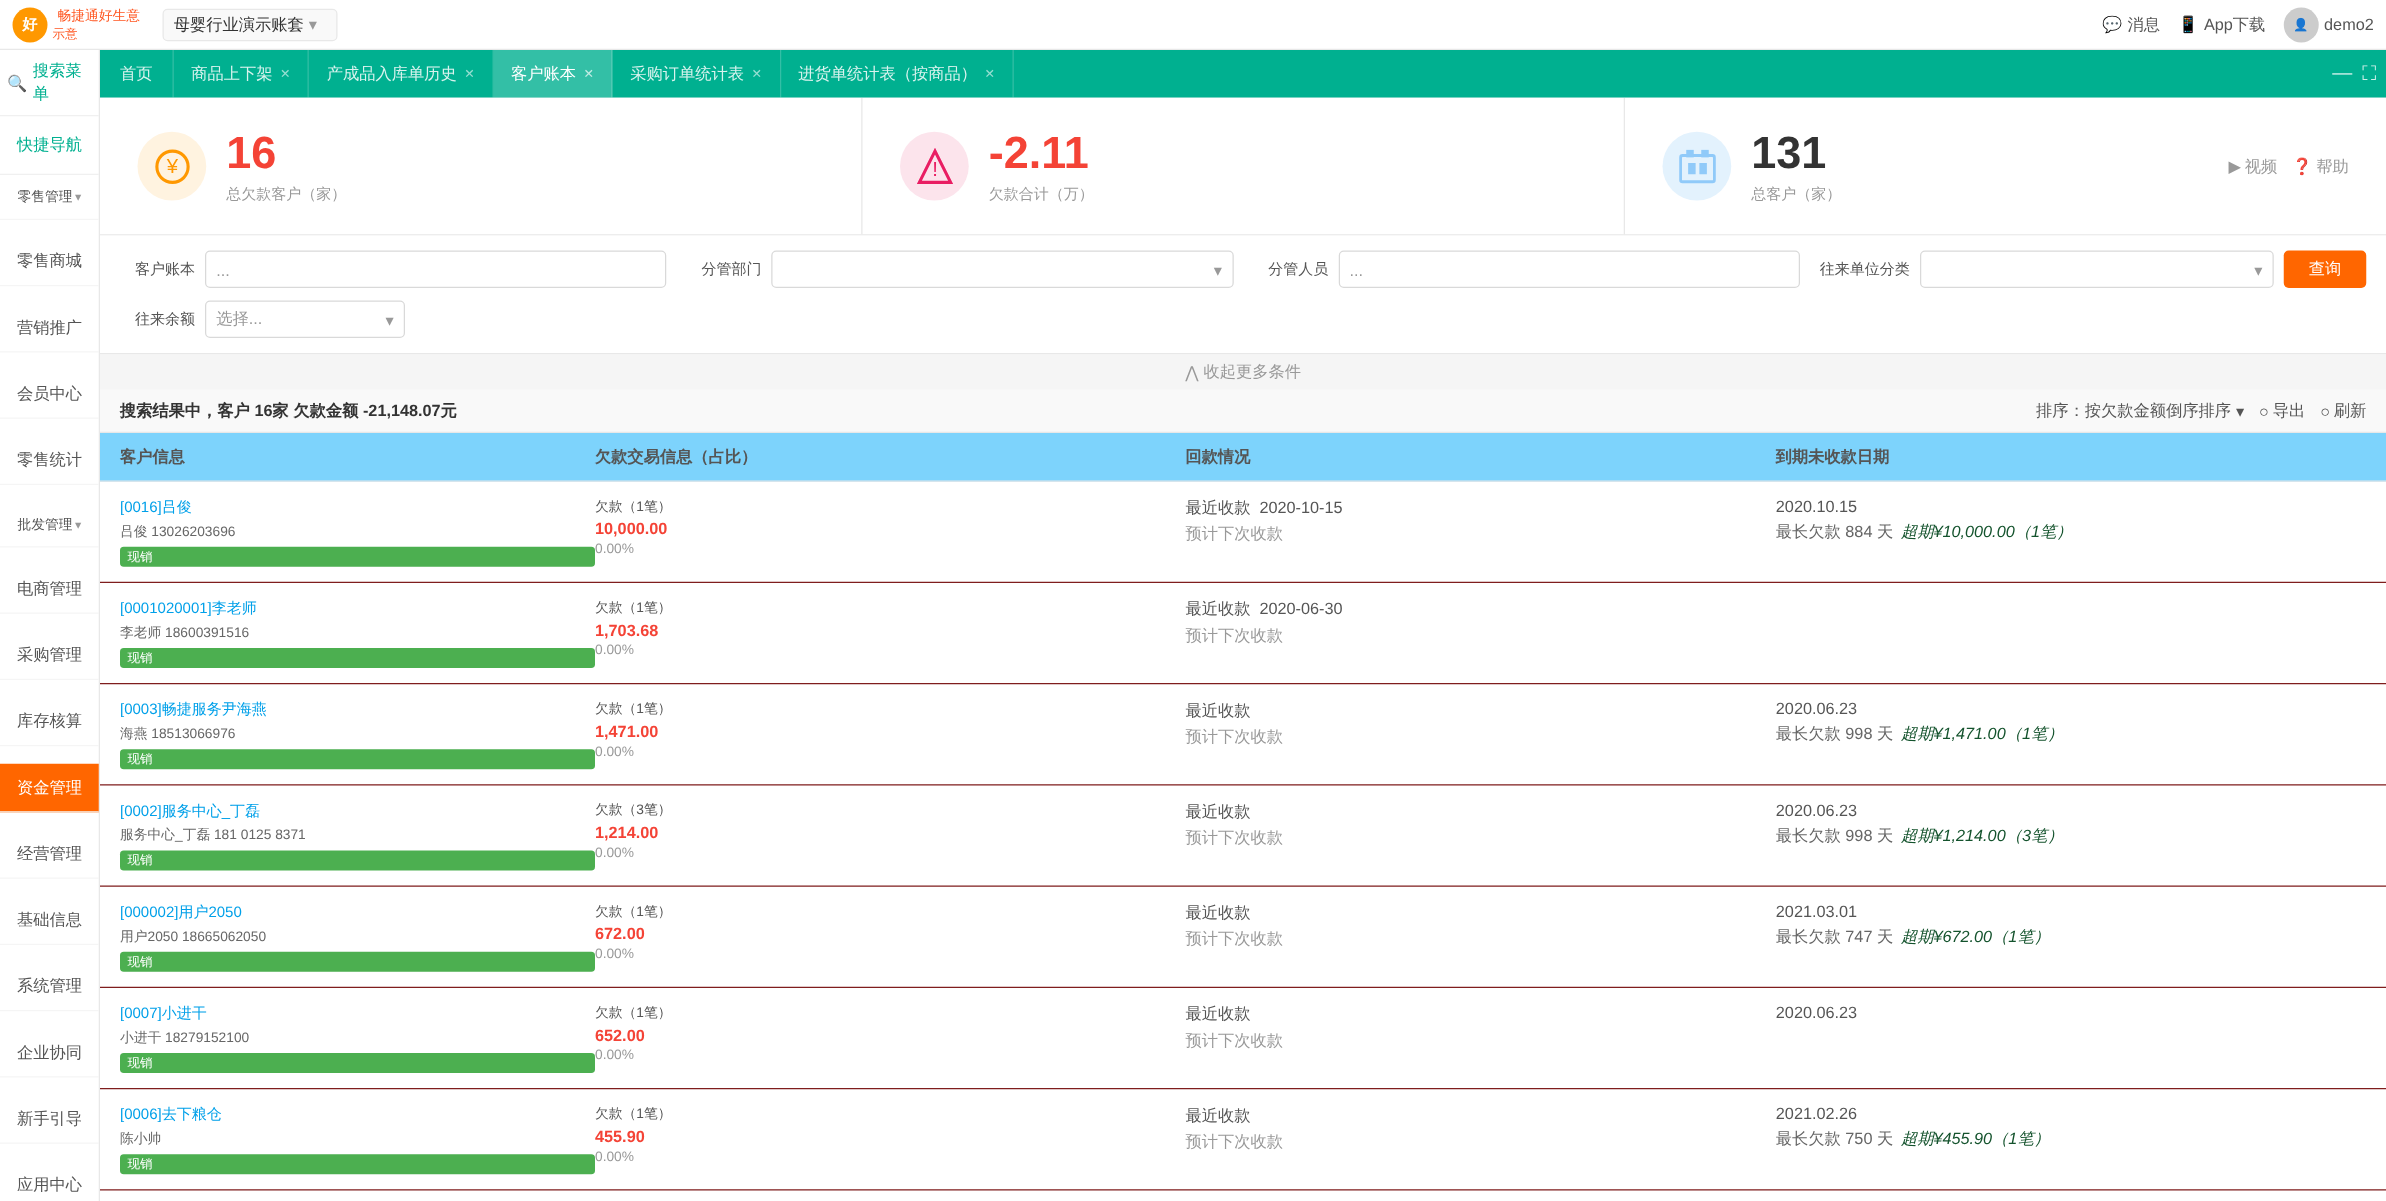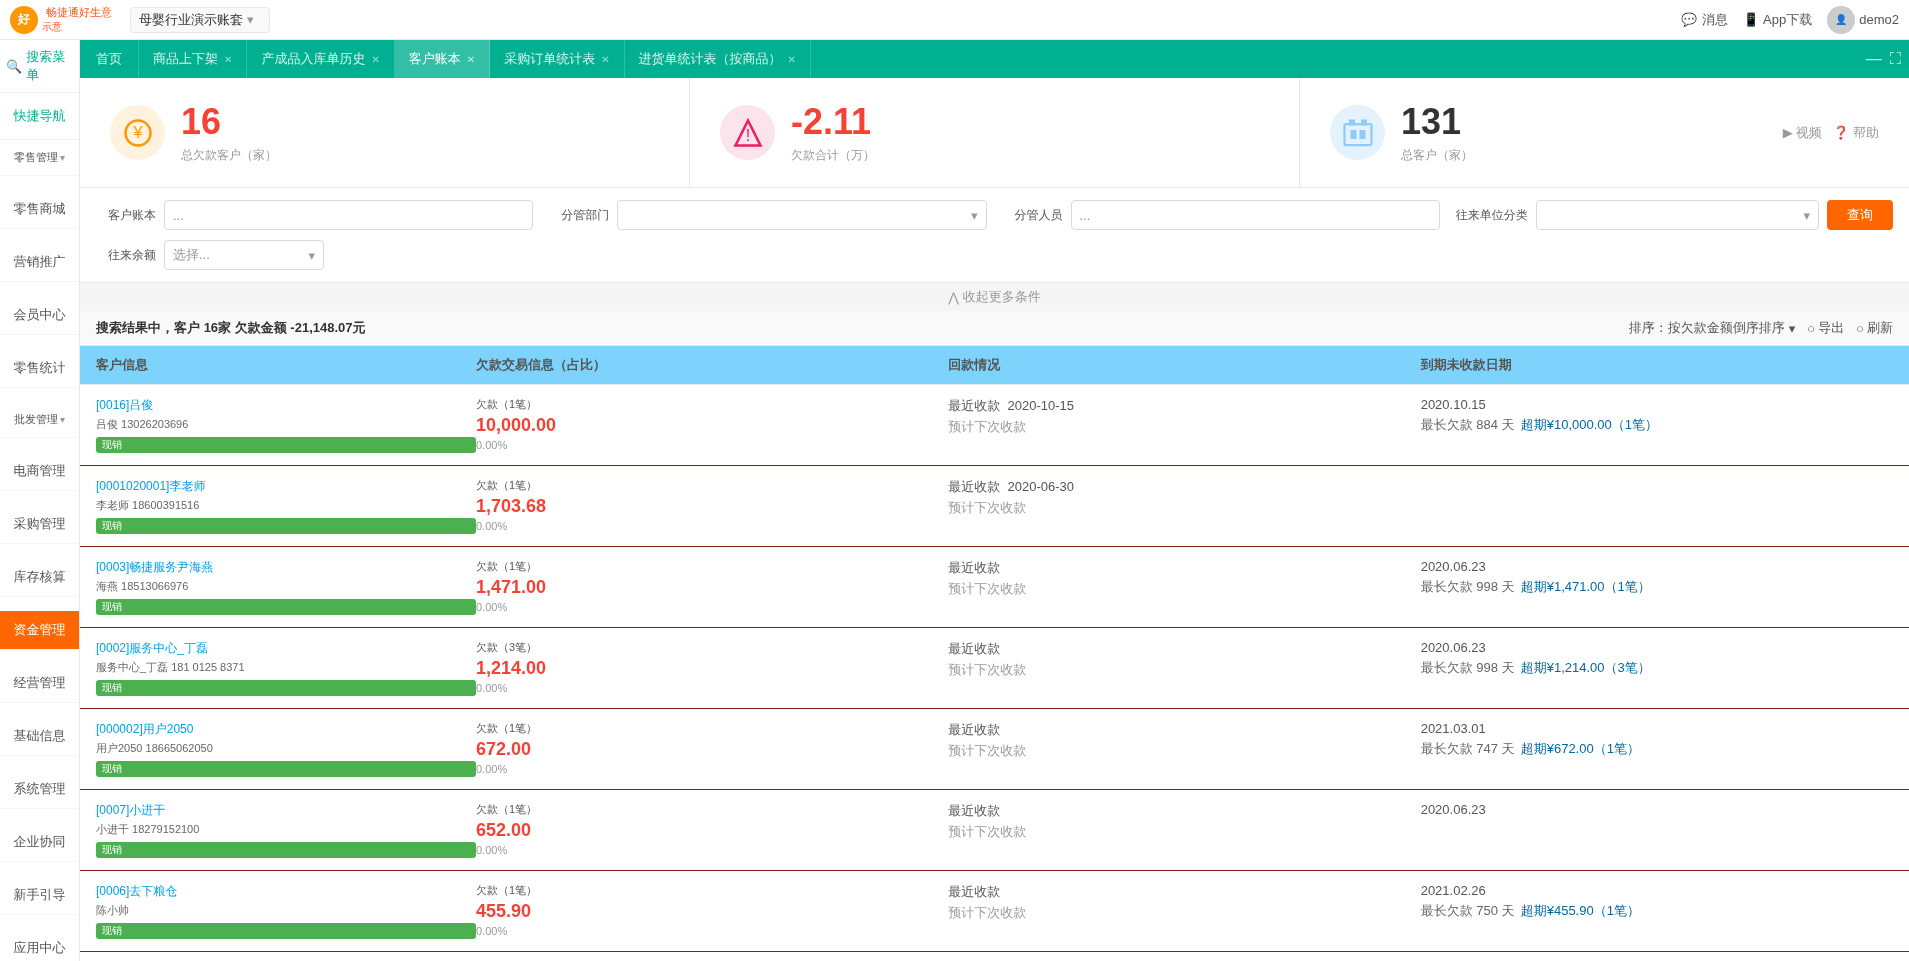--- a/index.html
+++ b/index.html
@@ -78,29 +78,29 @@
     
     .table-container { background: #fff; margin: 0; }
     .table-header { display: grid; grid-template-columns: 380px 1fr 1fr 1fr; padding: 10px 16px; background: #7dd3fc; border-bottom: 1px solid #e8e8e8; font-weight: bold; font-size: 12px; color: #555; }
     .table-row { display: grid; grid-template-columns: 380px 1fr 1fr 1fr; padding: 12px 16px; border-bottom: 1px solid #7f1d1d; align-items: start; }
     .customer-info { display: flex; flex-direction: column; gap: 3px; }
     .customer-name { color: #00a0e9; cursor: pointer; font-size: 12px; }
     .customer-contact { font-size: 11px; color: #666; }
     .tag { display: inline-block; background: #4caf50; color: white; padding: 1px 6px; border-radius: 3px; font-size: 10px; margin-top: 2px; }
     .debt-info { display: flex; flex-direction: column; gap: 3px; }
     .debt-label { font-size: 11px; color: #555; }
-    .debt-amount { color: #f44336; font-size: 18px; font-weight: bold; }
+    .debt-amount { color: #f44336; font-size: 13px; font-weight: bold; }
     .debt-ratio { font-size: 11px; color: #999; }
     .recovery-info { display: flex; flex-direction: column; gap: 3px; font-size: 11px; }
     .recovery-date { color: #555; }
     .recovery-next { color: #999; }
     .due-info { display: flex; flex-direction: column; gap: 4px; font-size: 11px; }
     .due-date { color: #555; }
     .due-overdue { font-size: 11px; }
-    .overdue-link { color: #0369a1; cursor: pointer; text-decoration: none; }
+    .overdue-link { color: #14532d; cursor: pointer; text-decoration: none; font-style: italic; }
     .overdue-days { color: #666; }
     
     
     ::-webkit-scrollbar { width: 6px; }
     ::-webkit-scrollbar-track { background: #f1f1f1; }
     ::-webkit-scrollbar-thumb { background: #ccc; border-radius: 3px; }
     
     .quick-nav { padding: 8px 0; border-bottom: 1px solid #f0f0f0; }
     .quick-nav-label { font-size: 10px; color: #00b090; text-align: center; padding: 6px 4px; cursor: pointer; display: flex; align-items: center; justify-content: center; gap: 2px; }
     

